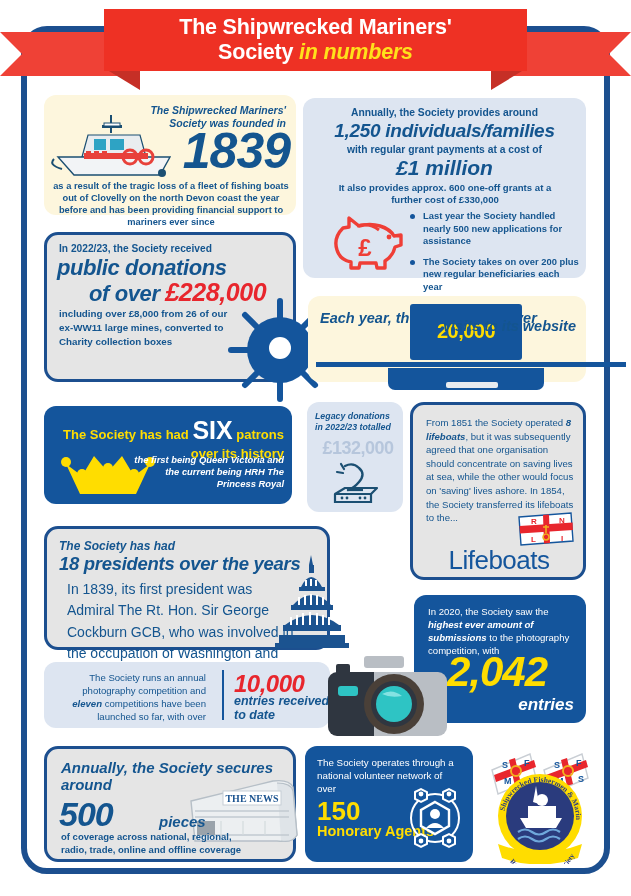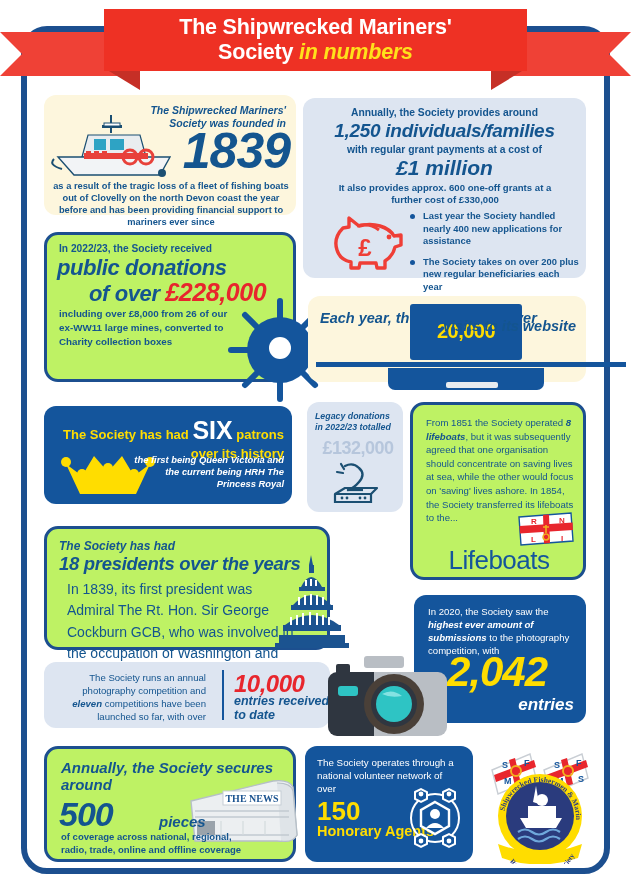--- a/index.html
+++ b/index.html
@@ -34,21 +34,21 @@
   .ribbon h1{
     margin:0;color:#fff;font-size:21.5px;line-height:1.16;font-weight:bold;
     letter-spacing:-.2px;
   }
   .ribbon h1 .it{color:#ffe11b;font-style:italic;}
 
   .panel{position:absolute;box-sizing:border-box;}
   .cream{background:#fdf6dd;border-radius:12px;}
   .lilac{background:#dde5f1;border-radius:12px;}
   .navy{background:#14559c;border-radius:12px;color:#fff;}
-  .outline{background:#bef264;border:3px solid #1c4f8f;border-radius:14px;}
+  .outline{background:#e5e5e5;border:3px solid #1c4f8f;border-radius:14px;}
   b,strong{font-weight:bold;}
   .i{font-style:italic;}
 
   
   #p-founded{left:44px;top:95px;width:252px;height:120px;}
   #p-founded .lead{
     position:absolute;right:10px;top:9px;width:160px;text-align:right;
     font-size:10.5px;font-style:italic;font-weight:bold;line-height:1.25;color:#14558f;
   }
   #p-founded .big{
@@ -205,21 +205,21 @@
     <div class="l3">with regular grant payments at a cost of</div>
     <div class="l4">£1 million</div>
     <div class="l5">It also provides approx. 600 one-off grants at a further cost of £330,000</div>
     <svg class="piggy" viewBox="0 0 82 66">
       <path d="M14 22 q-10 10 -6 22 q3 10 14 12 l0 6 h8 l1 -5 h16 l1 5 h8 l0 -7 q8 -5 10 -14 l6 -2 l0 -10 l-7 1 q-4 -7 -14 -10 q-10 -3 -21 0 l-10 -8 l0 9 z" fill="none" stroke="#ef3e36" stroke-width="3.4" stroke-linejoin="round"></path>
       <circle cx="60" cy="31" r="2.4" fill="#ef3e36"></circle>
       <path d="M28 20 q12 -4 22 4" fill="none" stroke="#ef3e36" stroke-width="3"></path>
       <text x="36" y="50" font-family="'Liberation Sans',sans-serif" font-size="24" font-weight="bold" fill="#ef3e36" text-anchor="middle">£</text>
     </svg>
     <div class="bullets">
-      <div class="bullet">Last year the Society handled nearly 400 new applications for assistance</div>
+      <div class="bullet">Last year the Society handled nearly 500 new applications for assistance</div>
       <div class="bullet">The Society takes on over 200 plus new regular beneficiaries each year</div>
     </div>
   </div>
 
   <div class="panel outline" id="p-donations">
     <div class="l1">In 2022/23, the Society received</div>
     <div class="l2">public donations</div>
     <div class="l3">
       <span>of over </span><span class="red">£228,000</span>
     </div>

